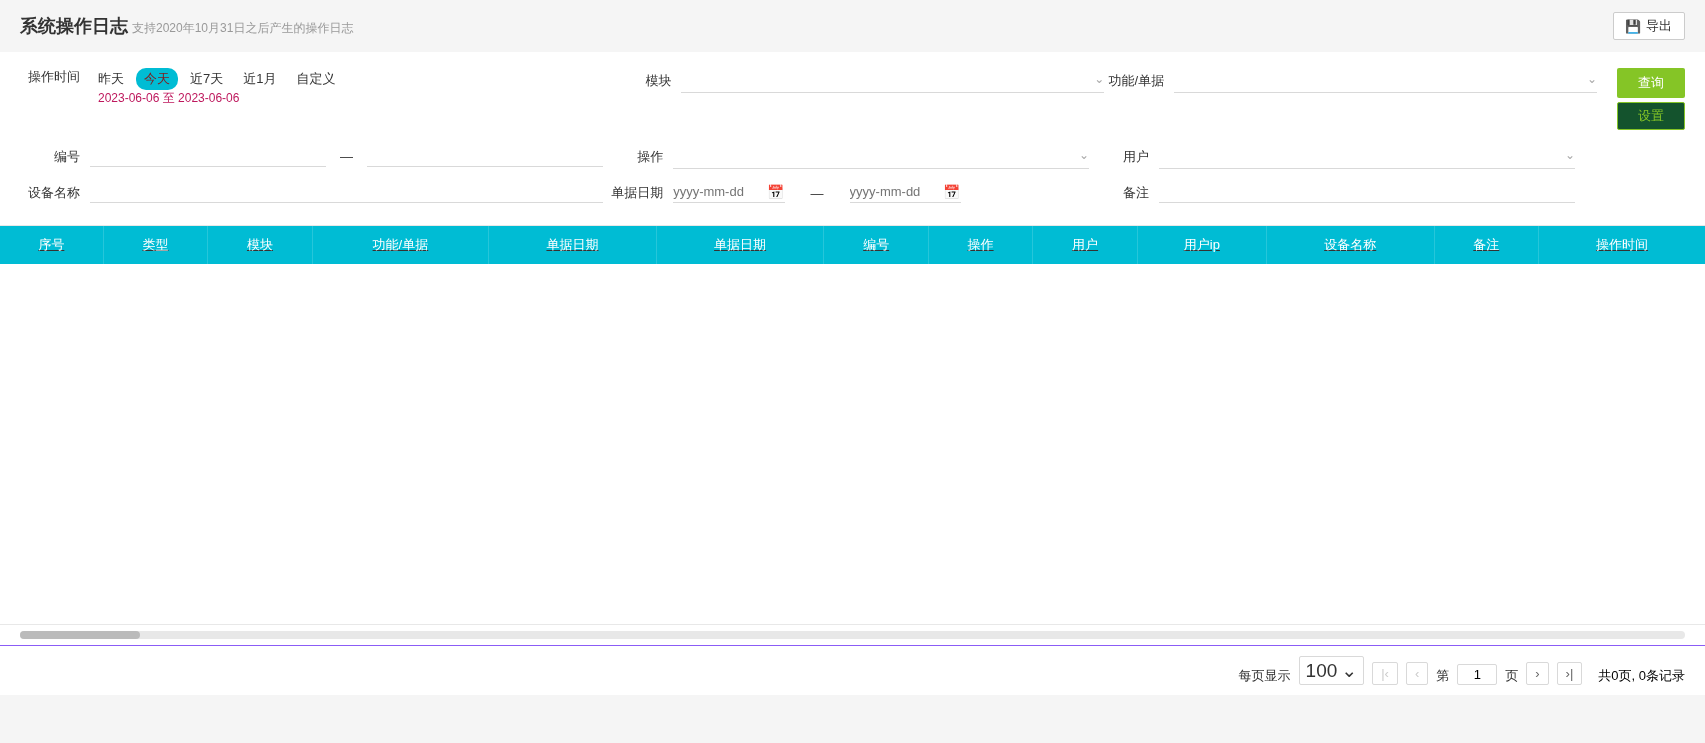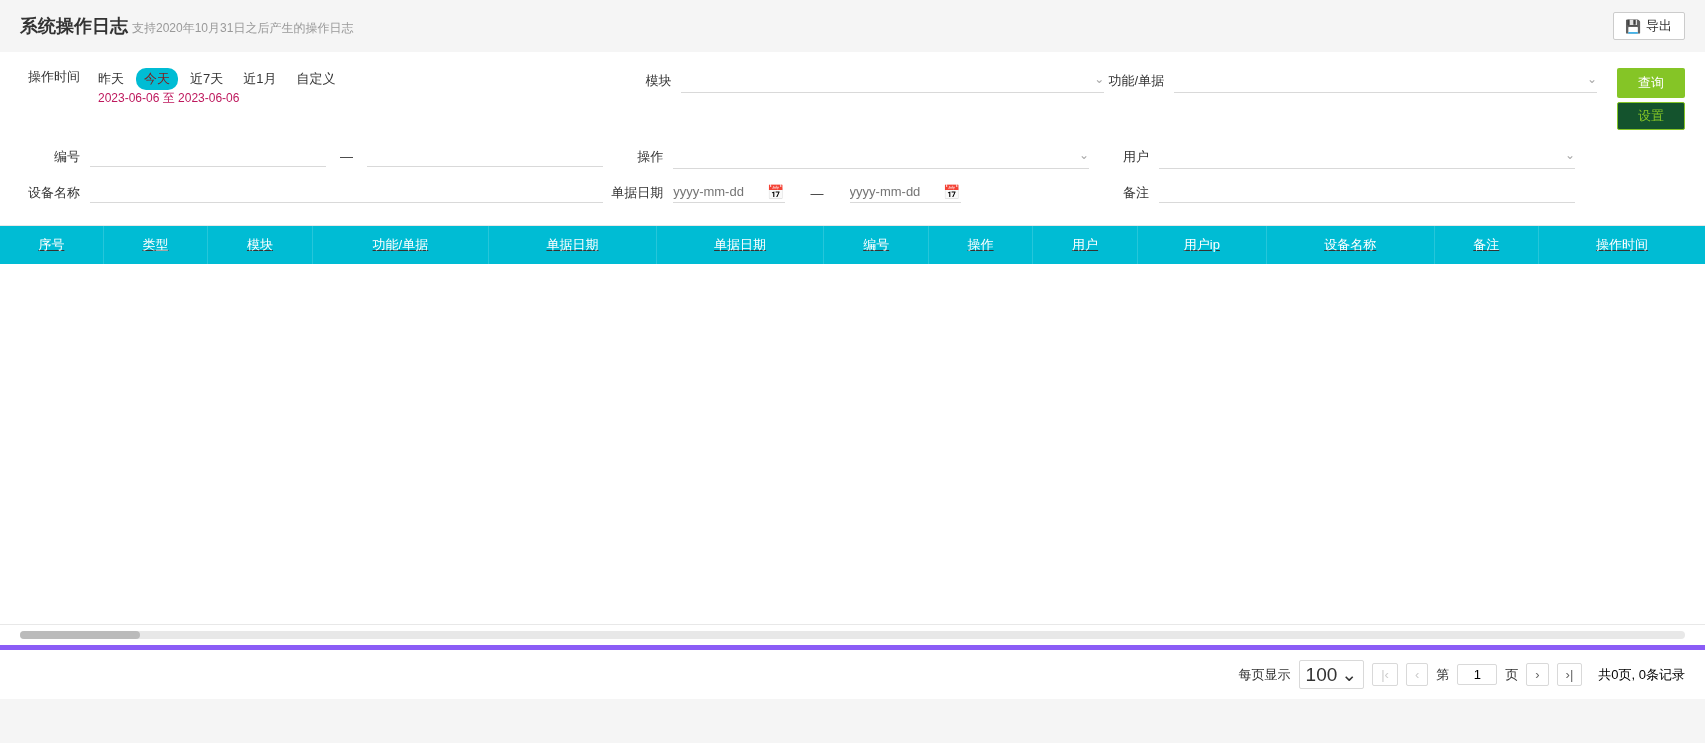--- a/index.html
+++ b/index.html
@@ -109,22 +109,22 @@
     .scroll-track {
       height: 8px; background: #e8e8e8; border-radius: 4px; margin: 0 20px; position: relative;
     }
     .scroll-thumb {
       position: absolute; left: 0; top: 0;
       width: 120px; height: 8px; background: #bbb; border-radius: 4px;
     }
 
     
     .pagination-bar {
-      display: flex; align-items: center; justify-content: flex-end;
-      padding: 10px 20px; background: #fff; border-top: 5px solid #8b5cf6; gap: 8px;
+      display: flex; align-items: flex-end; justify-content: flex-end;
+      padding: 10px 20px; background: #fff; border-top: 1px solid #8b5cf6; gap: 8px;
     }
     .per-page-label { font-size: 13px; color: #333; }
     .per-page-select {
       border: 1px solid #d9d9d9; padding: 2px 6px; font-size: 19px;
       border-radius: 2px; cursor: pointer; display: flex; align-items: center; gap: 4px;
     }
     .page-nav-btn {
       border: 1px solid #d9d9d9; background: #fff; padding: 3px 8px;
       cursor: pointer; font-size: 13px; border-radius: 2px; color: #666;
     }

